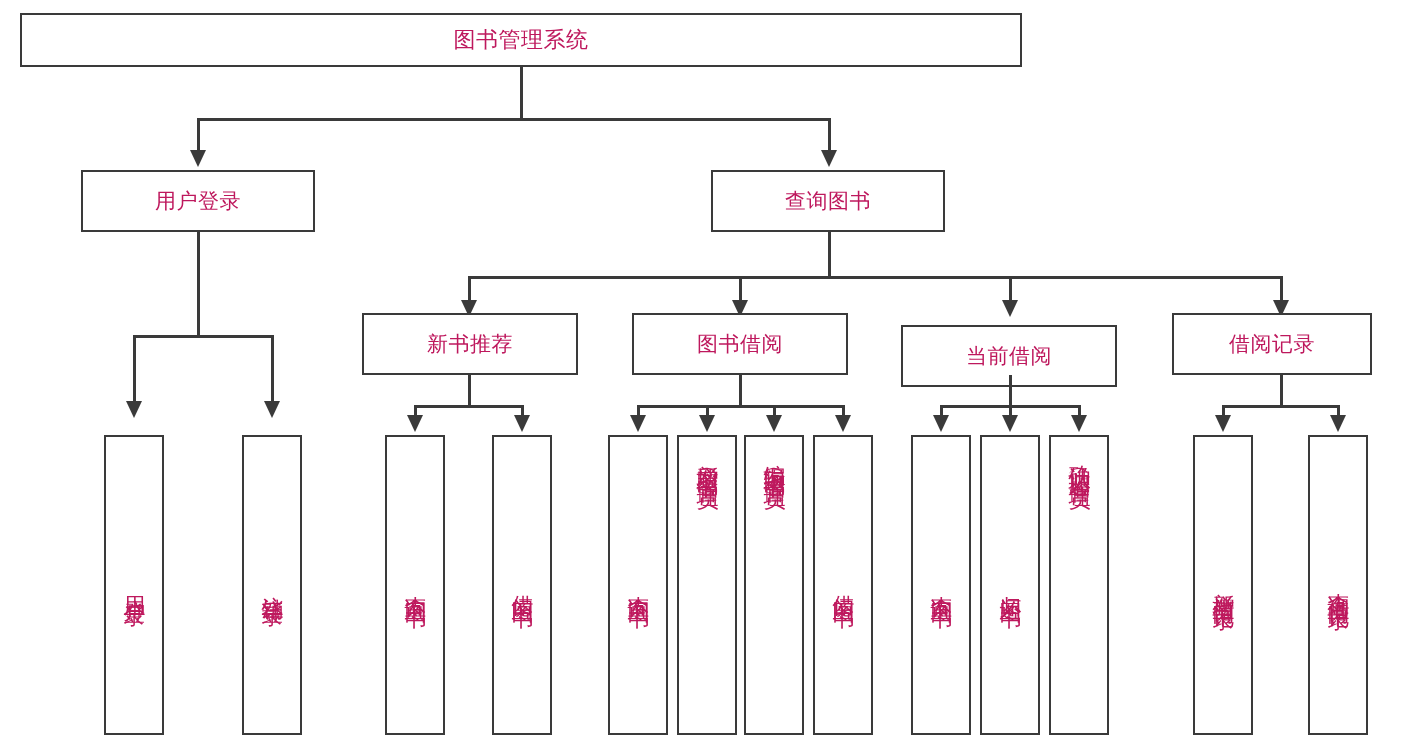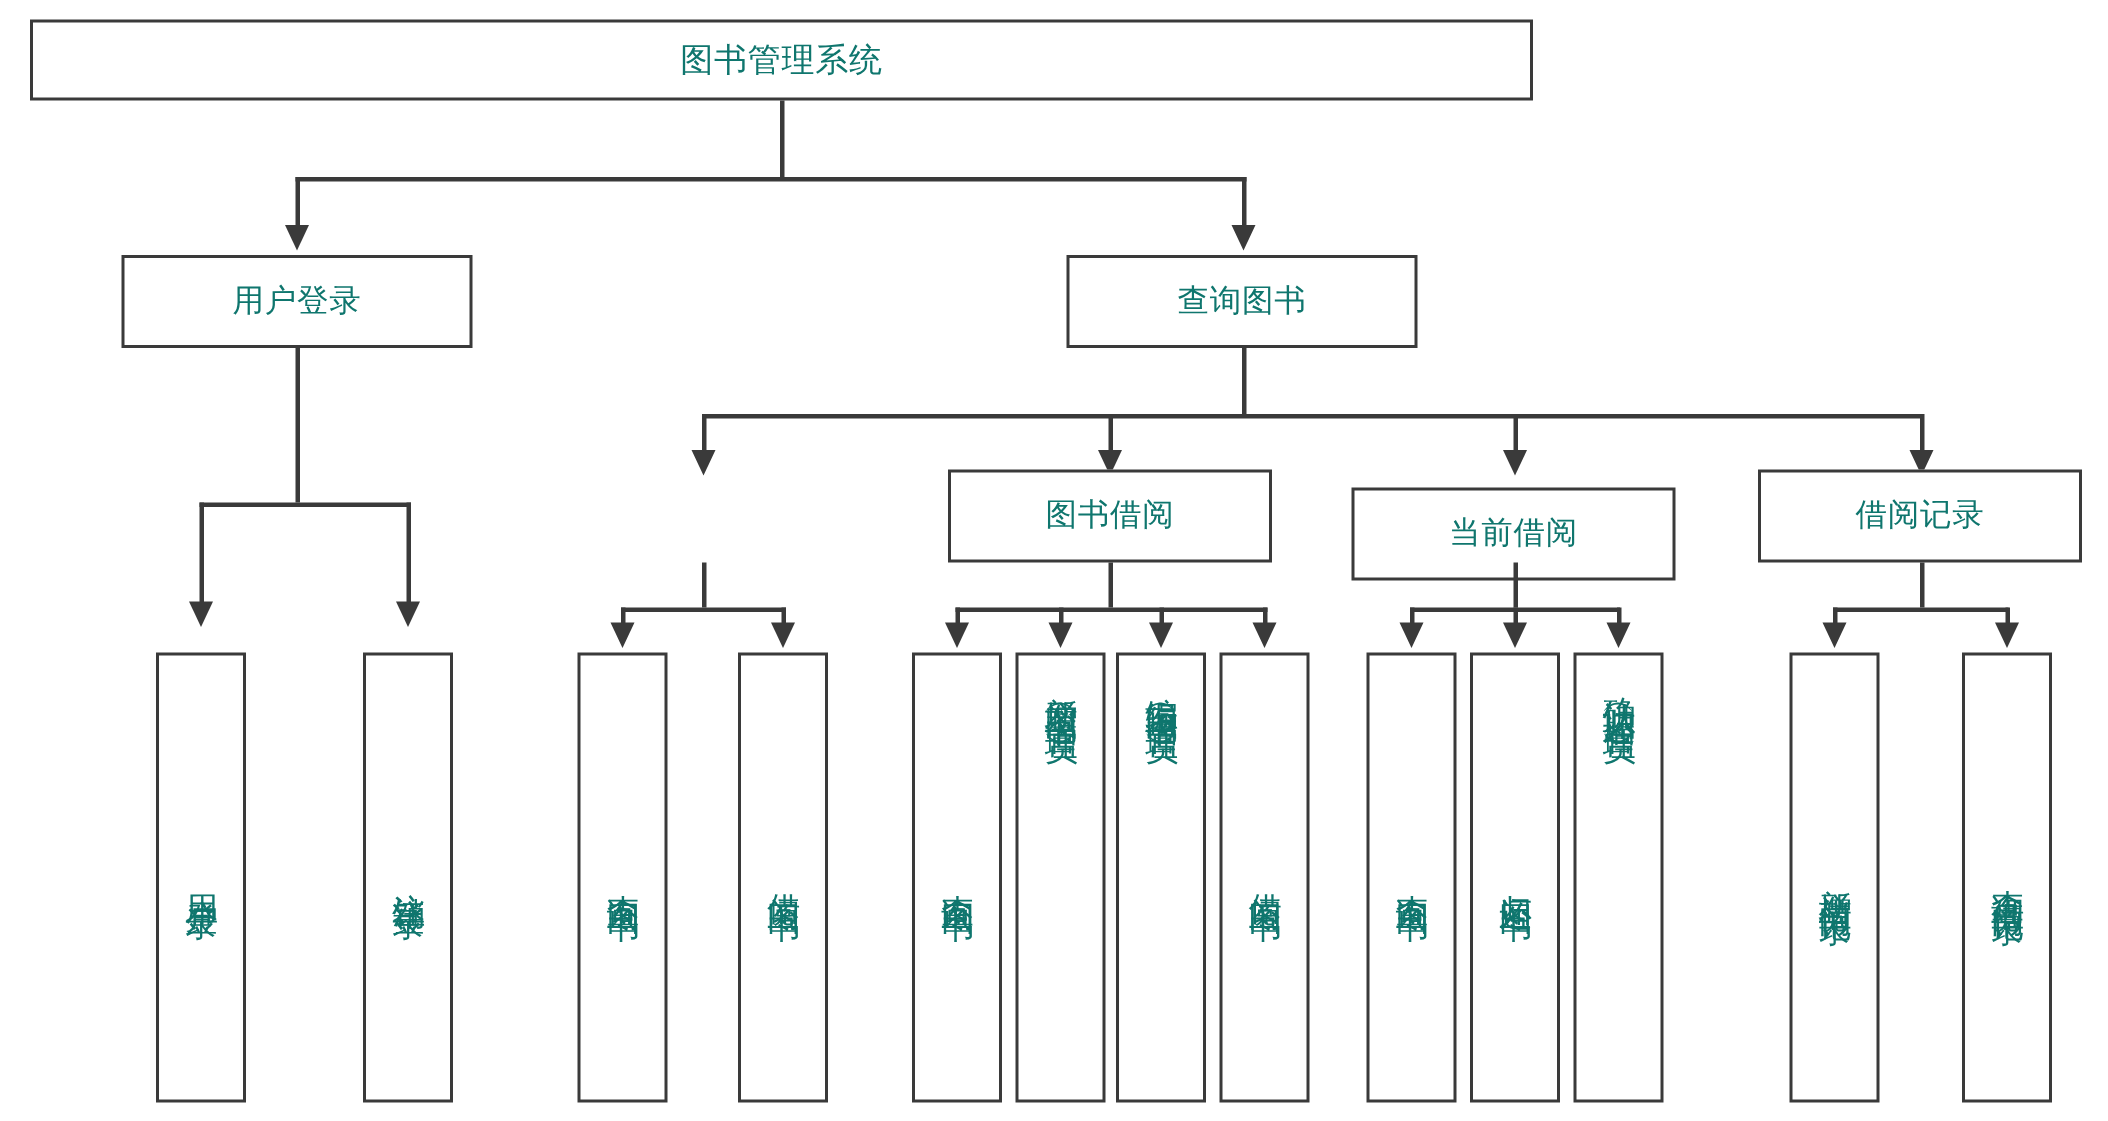--- a/index.html
+++ b/index.html
@@ -17,21 +17,21 @@
   }
   
   .node{
     position:absolute;
     box-sizing:border-box;
     background:#ffffff;
     border:2.5px solid #3a3a3a;
     display:flex;
     align-items:center;
     justify-content:center;
-    color:#0f766e;
+    color:#be185d;
     letter-spacing:0.5px;
   }
   .node .txt{
     display:block;
     text-align:center;
     line-height:1.12;
     white-space:nowrap;
   }
   
   .node.h .txt{
@@ -123,27 +123,30 @@
 
   <div class="vline" style="left:739px;top:276px;height:26px;"></div>
   <div class="arrow" style="left:732px;top:300px;"></div>
 
   <div class="vline" style="left:1009px;top:276px;height:26px;"></div>
   <div class="arrow" style="left:1002px;top:300px;"></div>
 
   <div class="vline" style="left:1280px;top:276px;height:26px;"></div>
   <div class="arrow" style="left:1273px;top:300px;"></div>
 
+  <div class="node h" style="left:362px;top:313px;width:216px;height:62px;">
+    <span class="txt">新书推荐</span>
+  </div>
   <div class="node h" style="left:632px;top:313px;width:216px;height:62px;">
     <span class="txt">图书借阅</span>
   </div>
   <div class="node h" style="left:901px;top:313px;width:216px;height:62px;margin-top:12px;">
     <span class="txt">当前借阅</span>
   </div>
-  <div class="node h" style="left:1172px;top:313px;width:216px;height:62px;align-items:center;">
+  <div class="node h" style="left:1172px;top:313px;width:200px;height:62px;align-items:center;">
     <span class="txt">借阅记录</span>
   </div>
 
   <div class="vline" style="left:468px;top:375px;height:30px;"></div>
   <div class="hline" style="left:414px;top:405px;width:110px;height:2.5px;"></div>
   <div class="vline" style="left:414px;top:405px;height:14px;"></div>
   <div class="arrow" style="left:407px;top:415px;"></div>
   <div class="vline" style="left:521px;top:405px;height:14px;"></div>
   <div class="arrow" style="left:514px;top:415px;"></div>
 

